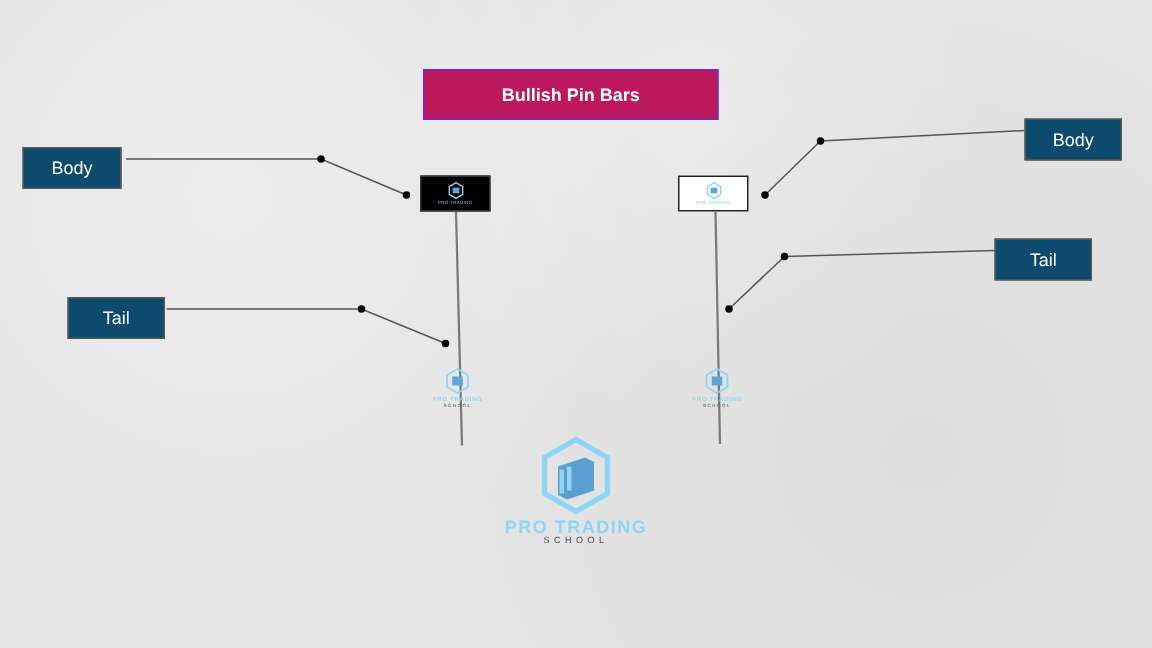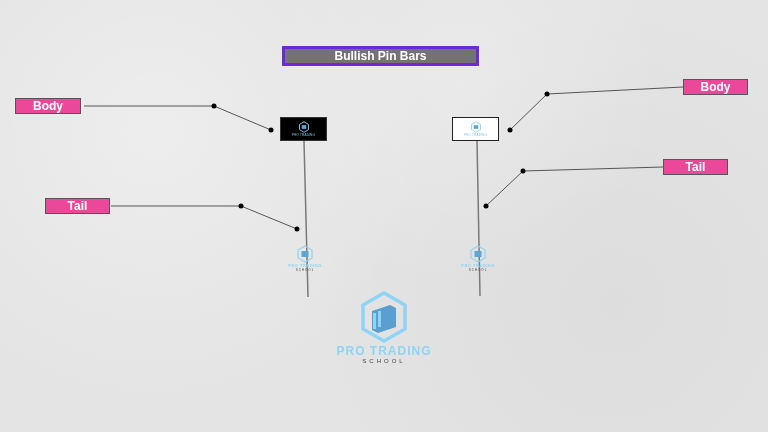--- a/index.html
+++ b/index.html
@@ -6,28 +6,28 @@
     body {
       width: 768px; height: 432px; overflow: hidden; position: relative;
       background: #e4e4e4;
       background-image:
         radial-gradient(circle at 20% 30%, rgba(255,255,255,0.35) 0, rgba(255,255,255,0) 40%),
         radial-gradient(circle at 80% 70%, rgba(0,0,0,0.03) 0, rgba(0,0,0,0) 45%),
         radial-gradient(circle at 60% 20%, rgba(255,255,255,0.25) 0, rgba(255,255,255,0) 35%);
       font-family: "Liberation Sans", "DejaVu Sans", sans-serif;
     }
     .title-box {
-      position: absolute; left: 282px; top: 46px; width: 197px; height: 20px;
-      background: #737373; border: 3px solid #6d28d9; box-sizing: border-box;
+      position: absolute; left: 282px; top: 46px; width: 197px; height: 34px;
+      background: #be185d; border: 1px solid #6d28d9; box-sizing: border-box;
       color: #fff; font-size: 12px; font-weight: bold;
       display: flex; align-items: center; justify-content: center;
     }
     .label {
-      position: absolute; height: 16px; background: #ec4899; color: #fff;
-      font-size: 12px; font-weight: bold; box-sizing: border-box;
+      position: absolute; height: 28px; background: #0c4a6e; color: #fff;
+      font-size: 12px; font-weight: normal; box-sizing: border-box;
       border: 1px solid #555;
       display: flex; align-items: center; justify-content: center;
     }
     svg.lines { position: absolute; left: 0; top: 0; width: 768px; height: 432px; }
     .body-box {
       position: absolute; width: 47px; height: 24px; box-sizing: border-box;
       display: flex; flex-direction: column; align-items: center; justify-content: center;
     }
     .body-box.dark { background: #000; border: 1px solid #333; }
     .body-box.light { background: #fff; border: 1px solid #222; }

